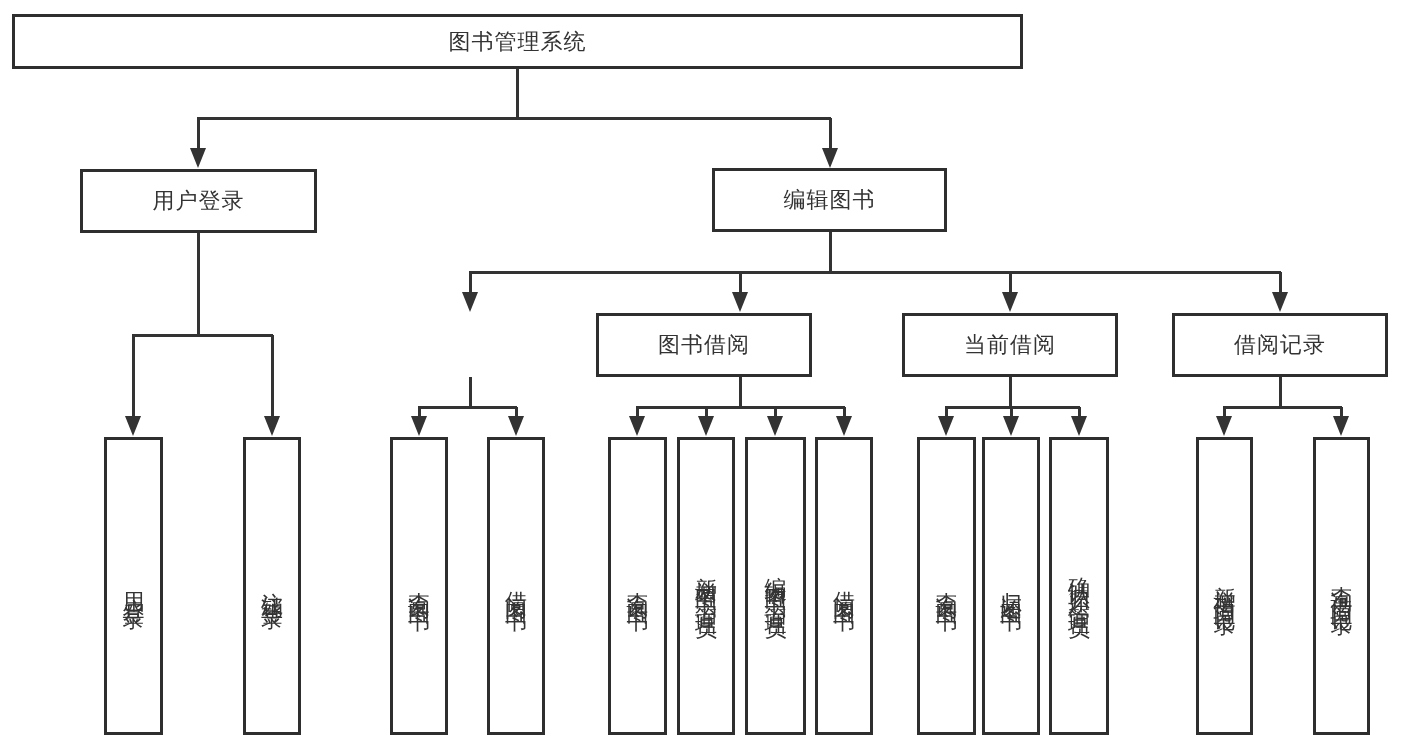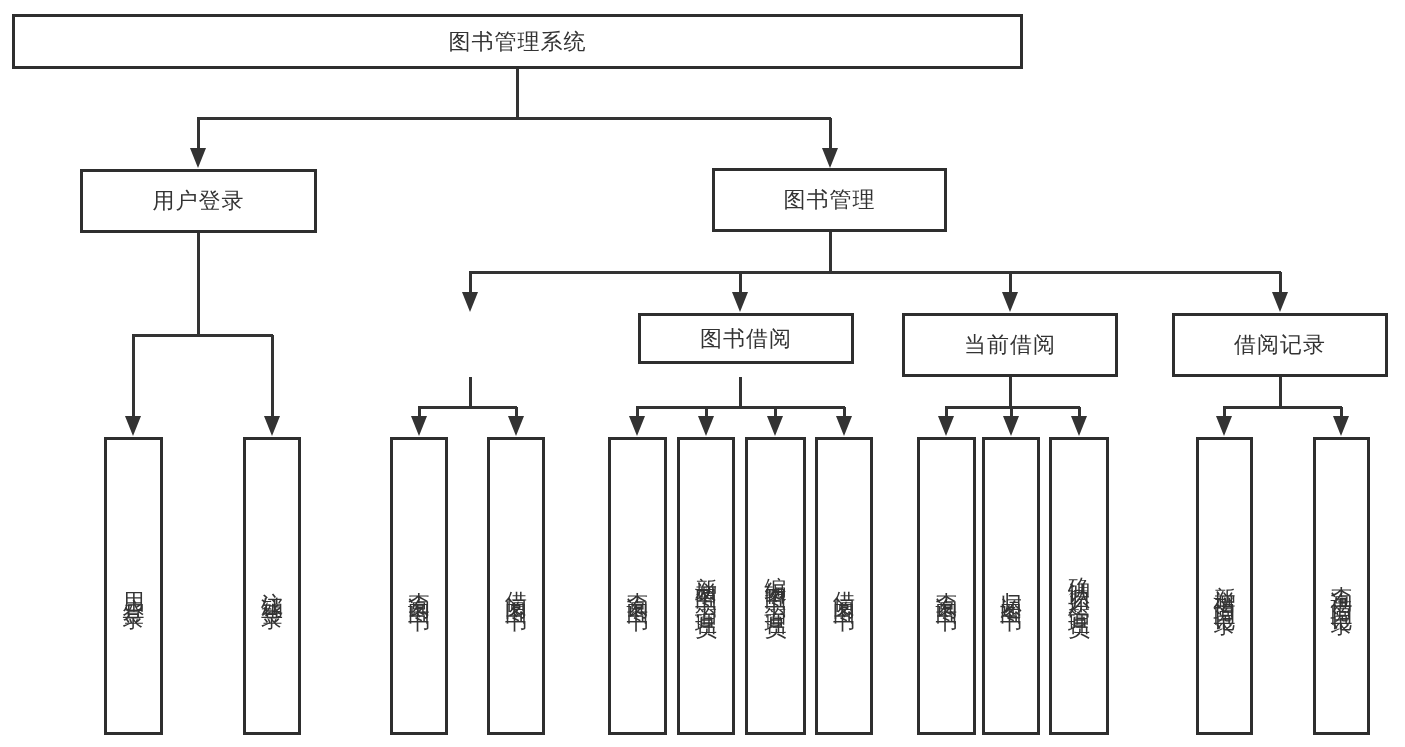--- a/index.html
+++ b/index.html
@@ -34,24 +34,24 @@
 <div class="canvas">
 
   <div class="box" style="left:12px;top:14px;width:1011px;height:55px">
     <span>图书管理系统</span>
   </div>
 
   <div class="box" style="left:80px;top:169px;width:237px;height:64px">
     <span>用户登录</span>
   </div>
   <div class="box" style="left:712px;top:168px;width:235px;height:64px">
-    <span>图书管理</span>
+    <span>编辑图书</span>
   </div>
 
-  <div class="box" style="left:638px;top:313px;width:216px;height:51px">
+  <div class="box" style="left:596px;top:313px;width:216px;height:64px">
     <span>图书借阅</span>
   </div>
   <div class="box" style="left:1172px;top:313px;width:216px;height:64px">
     <span>借阅记录</span>
   </div>
   <div class="box" style="left:902px;top:313px;width:216px;height:64px">
     <span>当前借阅</span>
   </div>
 
   <div class="box leaf" style="left:104px;width:59px">

